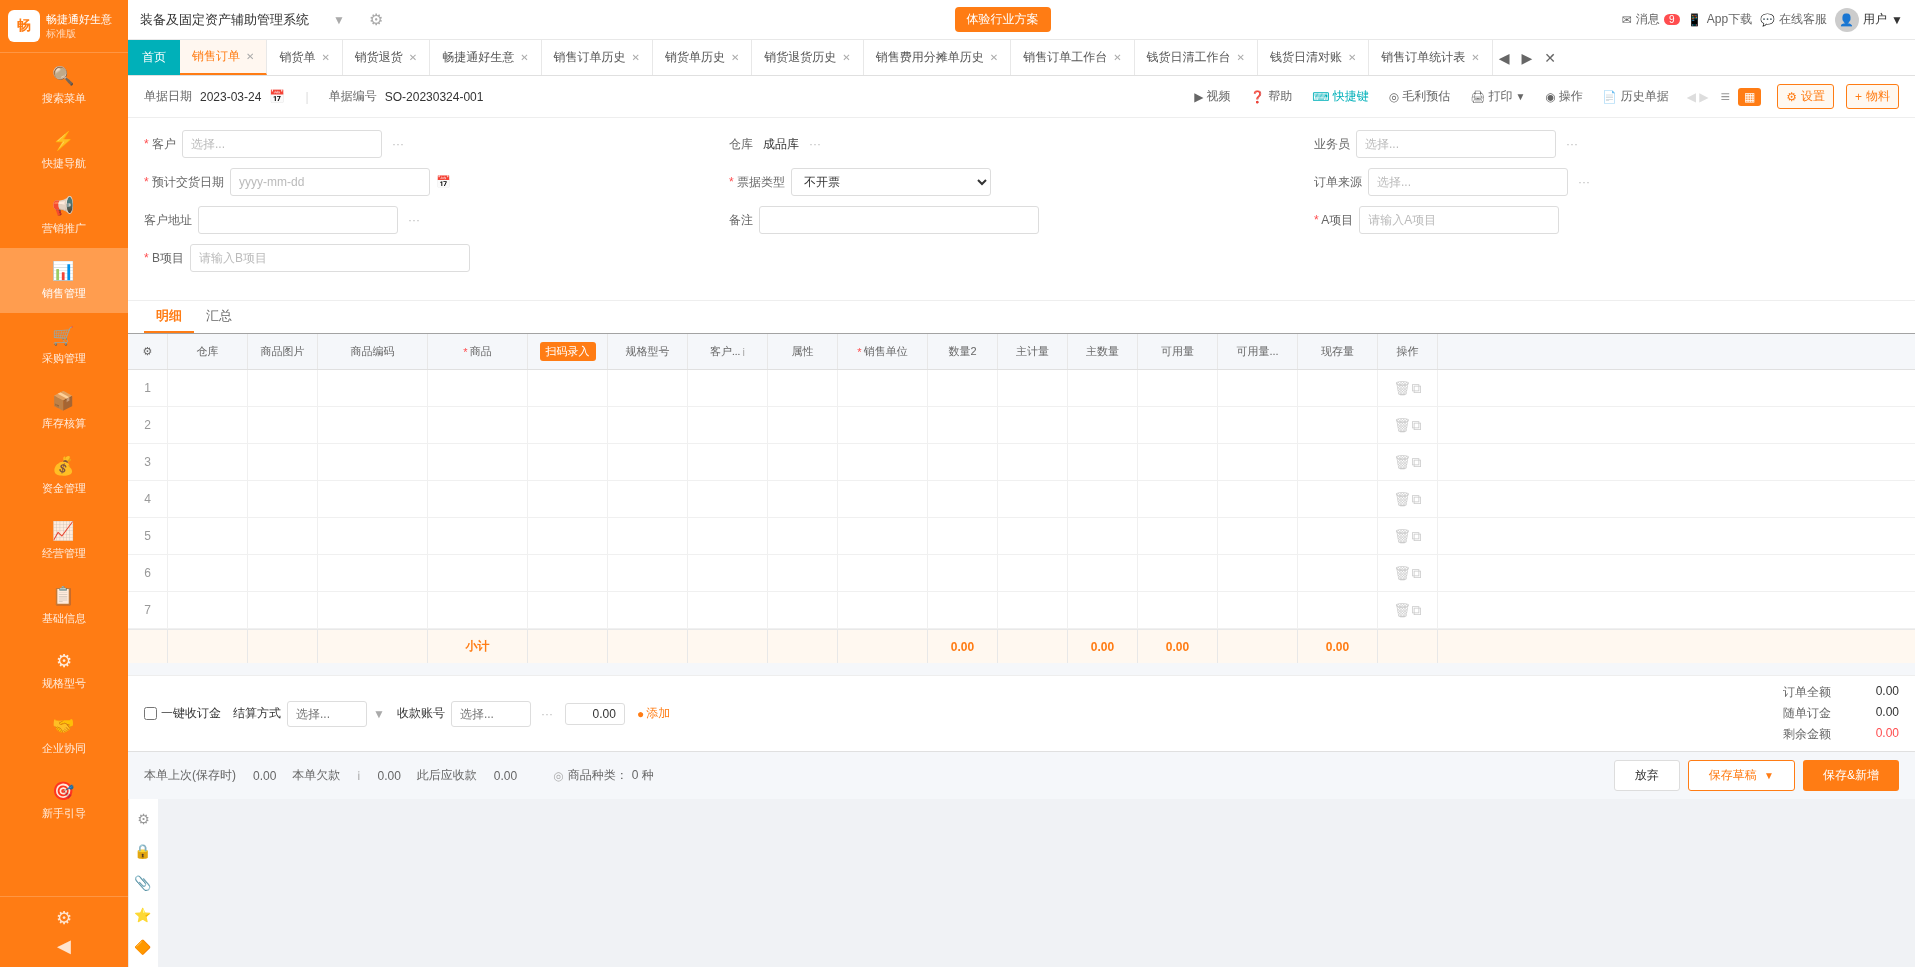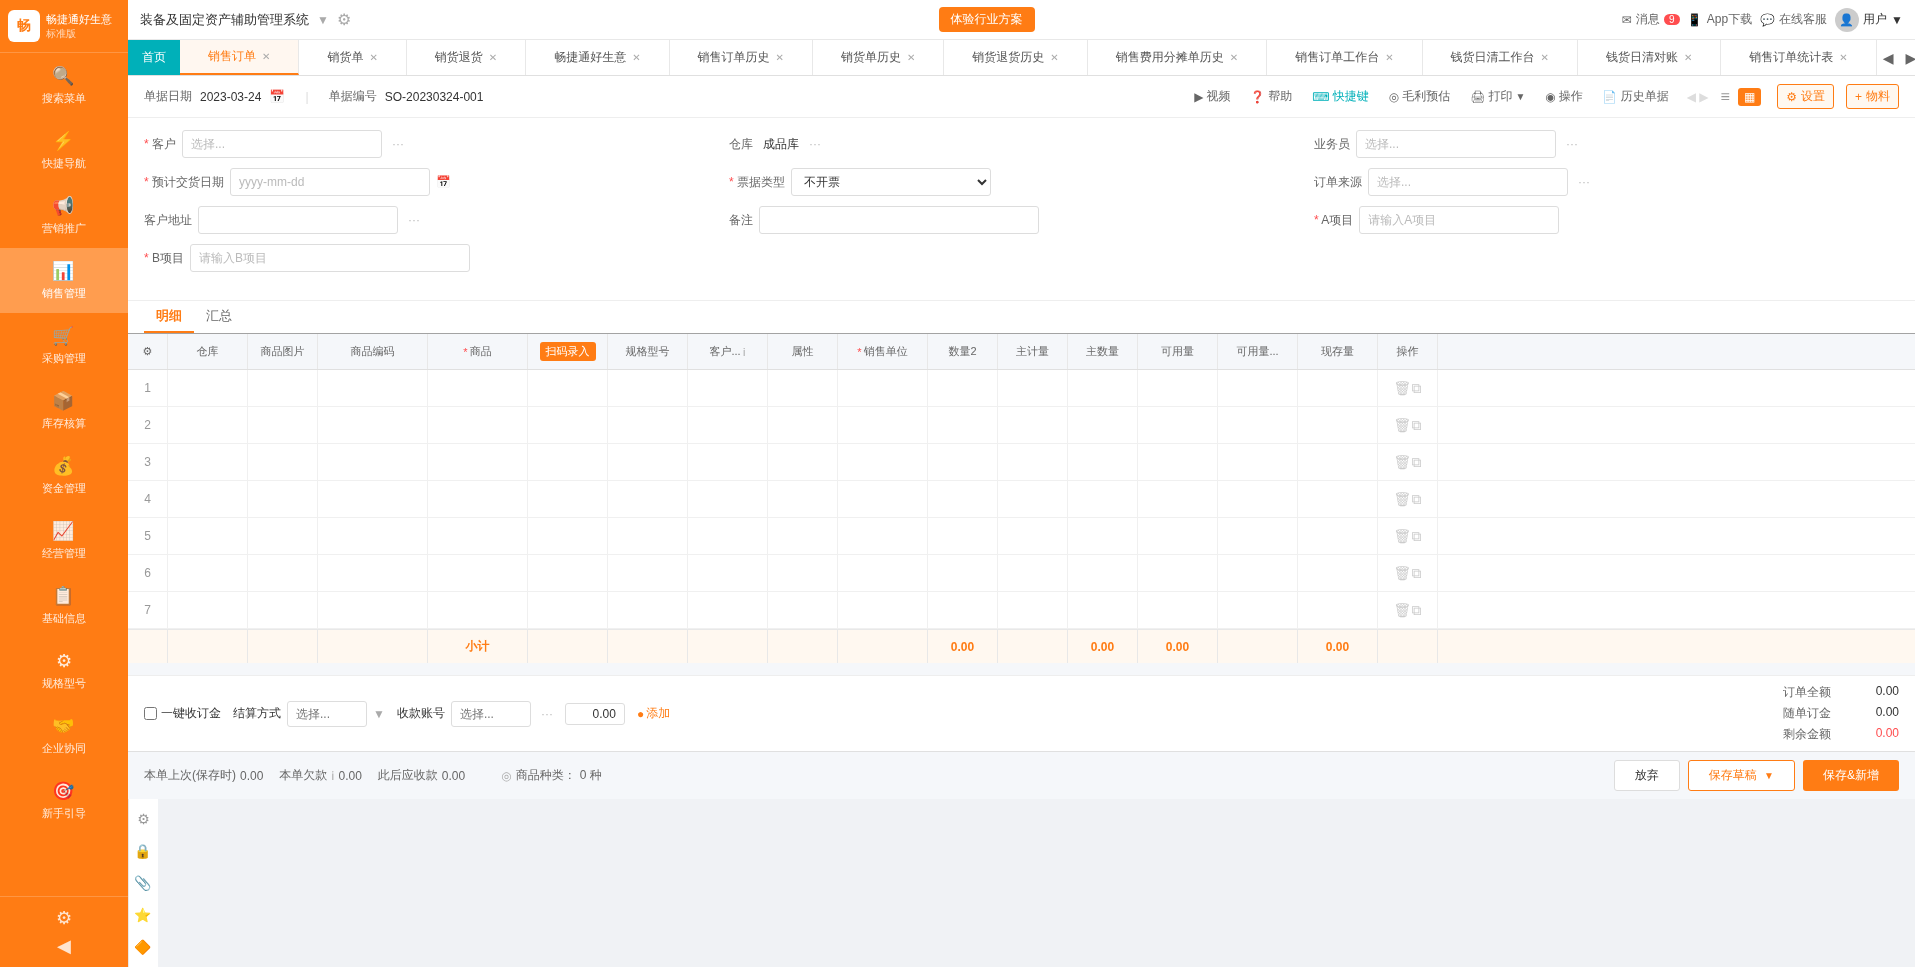--- a/index.html
+++ b/index.html
@@ -18,32 +18,32 @@
     .sidebar-item.active { background: rgba(255,255,255,0.25); color: #fff; }
     .sidebar-item-icon { font-size: 18px; }
     .sidebar-bottom { padding: 10px 0; border-top: 1px solid rgba(255,255,255,0.2); display: flex; flex-direction: column; align-items: center; gap: 6px; }
     .sidebar-bottom-btn { color: rgba(255,255,255,0.8); font-size: 18px; cursor: pointer; }
 
     
     .main-area { flex: 1; display: flex; flex-direction: column; overflow: hidden; }
 
     
     .top-header { background: #fff; height: 40px; display: flex; align-items: center; justify-content: space-between; padding: 0 12px; border-bottom: 1px solid #e8e8e8; flex-shrink: 0; }
-    .top-header-left { display: flex; align-items: center; gap: 8px; }
+    .top-header-left { display: flex; align-items: center; gap: 24px; }
     .system-title { font-size: 13px; color: #333; }
     .header-icons { display: flex; align-items: center; gap: 8px; }
     .header-icon-btn { display: flex; align-items: center; gap: 4px; font-size: 12px; color: #666; cursor: pointer; }
     .header-badge { background: #ff4d4f; color: #fff; border-radius: 10px; padding: 0 4px; font-size: 10px; min-width: 16px; text-align: center; }
     .orange-btn { background: #ff7c14; color: #fff; border: none; border-radius: 4px; padding: 4px 12px; cursor: pointer; font-size: 12px; }
     .user-info { display: flex; align-items: center; gap: 4px; font-size: 12px; }
     .user-avatar { width: 24px; height: 24px; border-radius: 50%; background: #ccc; display: flex; align-items: center; justify-content: center; }
 
     
     .tabs-bar { background: #fff; height: 36px; display: flex; align-items: center; border-bottom: 1px solid #e0e0e0; flex-shrink: 0; overflow: hidden; }
-    .tab-item { height: 100%; display: flex; align-items: center; padding: 0 28px; font-size: 12px; cursor: pointer; white-space: nowrap; border-right: 1px solid #e8e8e8; color: #555; flex-shrink: 0; }
+    .tab-item { height: 100%; display: flex; align-items: center; padding: 0 12px; font-size: 12px; cursor: pointer; white-space: nowrap; border-right: 1px solid #e8e8e8; color: #555; flex-shrink: 0; }
     .tab-item.active { background: #fff7f0; color: #ff7c14; border-bottom: 2px solid #ff7c14; }
     .tab-close { margin-left: 6px; color: #aaa; font-size: 10px; }
     .tabs-nav-btn { padding: 0 6px; cursor: pointer; color: #666; font-size: 14px; flex-shrink: 0; }
     .home-tab { background: #00b0b9; color: #fff; padding: 0 14px; height: 100%; display: flex; align-items: center; font-size: 12px; flex-shrink: 0; }
 
     
     .content-area { flex: 1; overflow: hidden; display: flex; flex-direction: column; background: #f5f7fa; }
 
     
     .form-header { background: #fff; padding: 8px 16px; display: flex; align-items: center; gap: 16px; border-bottom: 1px solid #eee; flex-shrink: 0; }
@@ -98,40 +98,40 @@
 
     
     .summary-panel { margin-left: auto; display: flex; flex-direction: column; gap: 4px; font-size: 12px; }
     .summary-row { display: flex; justify-content: center; gap: 8px; }
     .summary-label { color: #666; }
     .summary-value { color: #333; min-width: 60px; text-align: right; }
 
     
     .footer-bar { background: #f5f7fa; padding: 8px 16px; display: flex; align-items: center; border-top: 1px solid #e0e0e0; flex-shrink: 0; }
     .footer-info { display: flex; align-items: center; gap: 16px; font-size: 12px; color: #666; }
-    .footer-info-item { display: flex; align-items: center; gap: 4px; }
+    .footer-info-item { display: flex; align-items: center; gap: 17px; }
     .footer-actions { margin-left: auto; display: flex; gap: 8px; }
     .btn-discard { border: 1px solid #ddd; background: #fff; padding: 6px 20px; border-radius: 3px; cursor: pointer; font-size: 12px; color: #333; }
     .btn-save-draft { border: 1px solid #ff7c14; background: #fff; padding: 6px 20px; border-radius: 3px; cursor: pointer; font-size: 12px; color: #ff7c14; }
     .btn-save-new { background: #ff7c14; color: #fff; border: none; padding: 6px 20px; border-radius: 3px; cursor: pointer; font-size: 12px; }
 
     
     .right-panel { width: 30px; background: #fff; border-left: 1px solid #e8e8e8; display: flex; flex-direction: column; align-items: center; gap: 8px; padding: 8px 0; flex-shrink: 0; }
     .right-panel-btn { width: 24px; height: 24px; display: flex; align-items: center; justify-content: center; cursor: pointer; color: #999; font-size: 14px; border-radius: 3px; }
     .right-panel-btn.orange { color: #ff7c14; }
 
     
     .col-seq { width: 40px; flex-shrink: 0; }
     .col-warehouse { width: 80px; flex-shrink: 0; }
     .col-image { width: 70px; flex-shrink: 0; }
     .col-code { width: 110px; flex-shrink: 0; }
     .col-product { width: 100px; flex-shrink: 0; }
     .col-scan { width: 80px; flex-shrink: 0; }
     .col-spec { width: 80px; flex-shrink: 0; }
-    .col-customer { width: 80px; flex-shrink: 0; }
+    .col-customer { width: 80px; flex-shrink: 0; font-family: Liberation Serif, serif; }
     .col-attr { width: 70px; flex-shrink: 0; }
     .col-unit { width: 90px; flex-shrink: 0; }
     .col-qty2 { width: 70px; flex-shrink: 0; }
     .col-main-unit { width: 70px; flex-shrink: 0; }
     .col-main-qty { width: 70px; flex-shrink: 0; }
     .col-avail { width: 80px; flex-shrink: 0; }
     .col-avail2 { width: 80px; flex-shrink: 0; }
     .col-stock { width: 80px; flex-shrink: 0; }
     .col-ops { width: 60px; flex-shrink: 0; }
     .teal-text { color: #00b0b9; }

